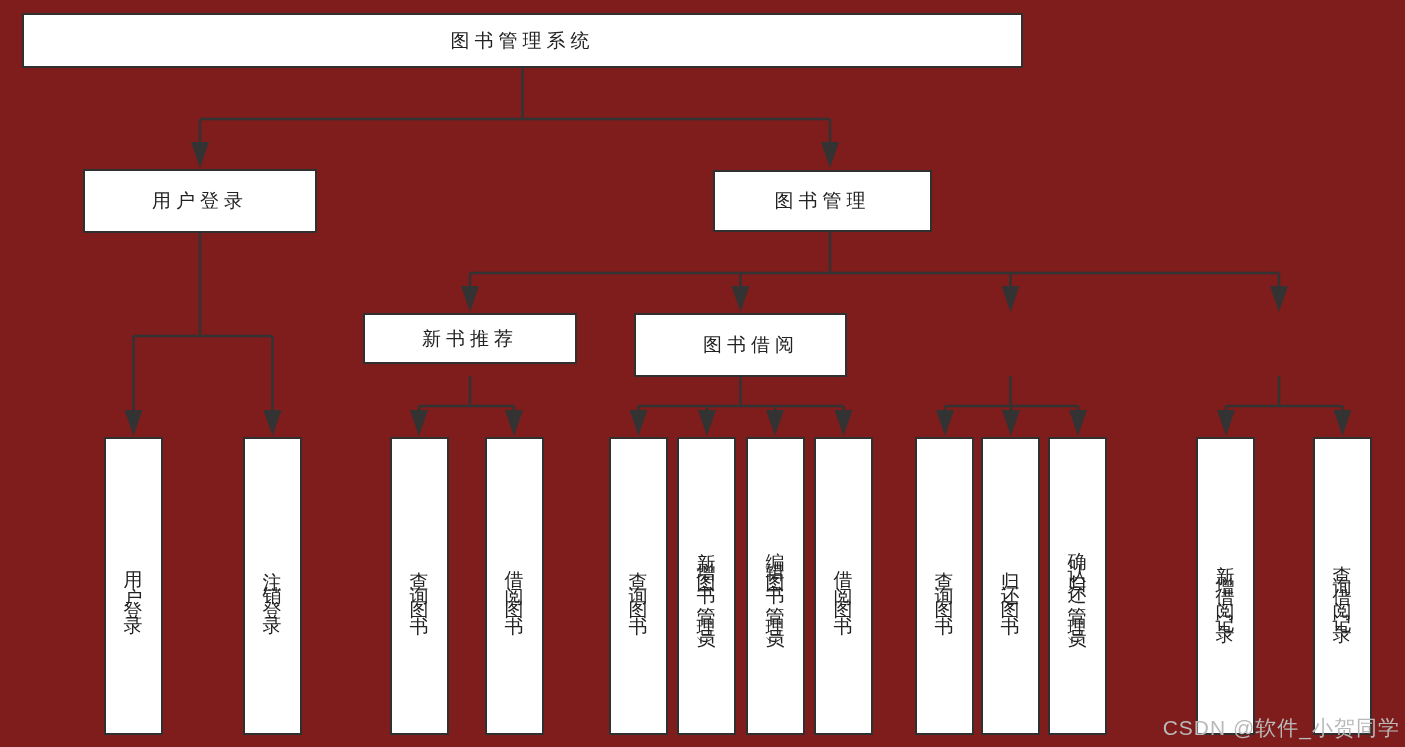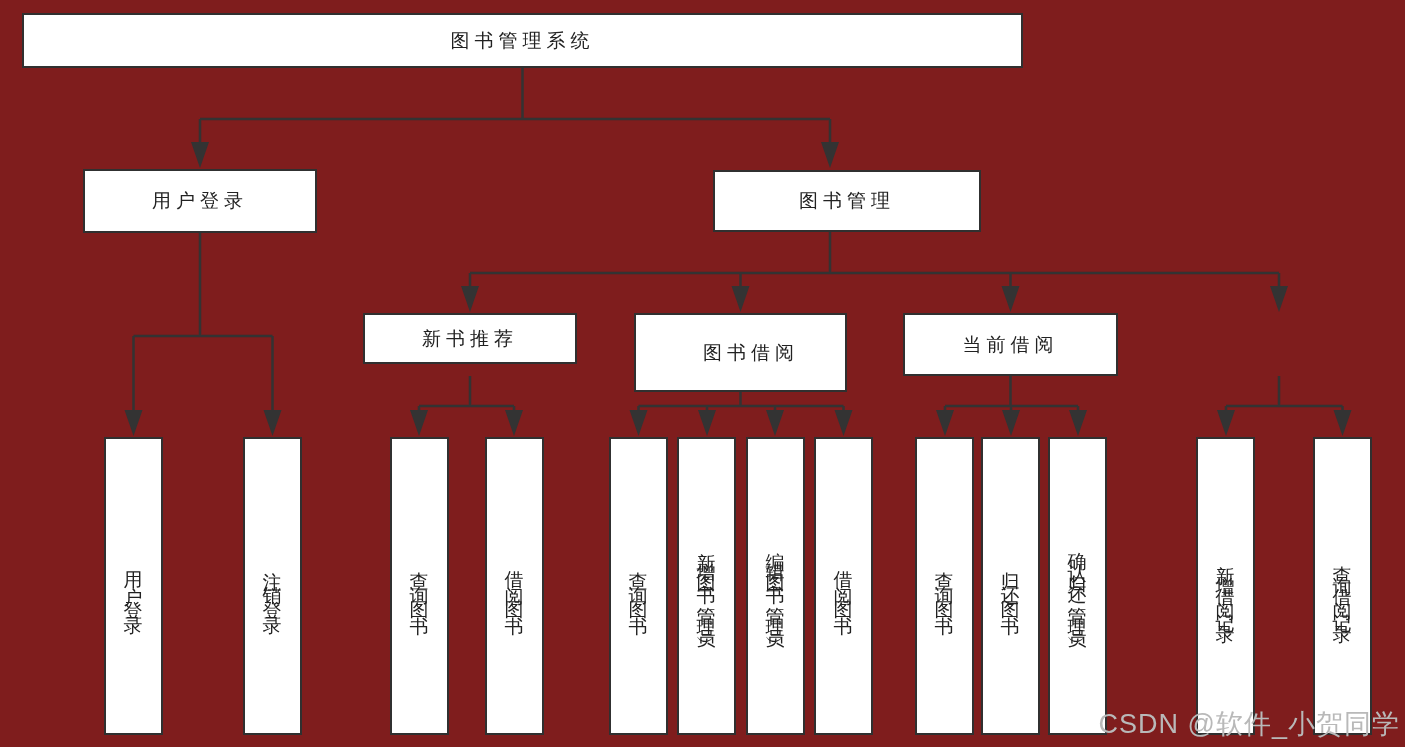--- a/index.html
+++ b/index.html
@@ -47,21 +47,21 @@
     letter-spacing: 15px;
     line-height: 1;
   }
   .leaf.len6 .vtext { letter-spacing: 12px; }
   .leaf.len9 .vtext { letter-spacing: 11px; }
   .watermark {
     position: absolute;
     right: 5px;
     bottom: 5px;
     z-index: 3;
-    font-size: 27px;
+    font-size: 21px;
     color: #b9b9b9;
     letter-spacing: 1px;
   }
 </style>
 </head>
 <body>
 
 <div class="canvas">
 
   <svg class="connectors" viewBox="0 0 1405 747" xmlns="http://www.w3.org/2000/svg">
@@ -100,32 +100,29 @@
     <polygon points="1333.5,410 1351.5,410 1342.5,436"></polygon>
   </svg>
 
   <div class="node" style="left:22px; top:13px; width:1001px; height:55px;">
     <span>图书管理系统</span>
   </div>
 
   <div class="node" style="left:83px; top:169px; width:234px; height:64px;">
     <span>用户登录</span>
   </div>
-  <div class="node" style="left:713px; top:170px; width:268px; height:62px;">
+  <div class="node" style="left:713px; top:170px; width:219px; height:62px;">
     <span>图书管理</span>
   </div>
 
   <div class="node" style="left:363px; top:313px; width:214px; height:51px;align-items:center;">
     <span>新书推荐</span>
   </div>
-  <div class="node" style="left:634px; top:313px; width:213px; height:79px;padding-left:21px;">
+  <div class="node" style="left:634px; top:313px; width:213px; height:64px;padding-left:21px;">
     <span>图书借阅</span>
-  </div>
-  <div class="node" style="left:903px; top:313px; width:215px; height:63px;">
-    <span>当前借阅</span>
   </div>
 
   <div class="node leaf" style="left:104px; top:437px; width:59px; height:298px;">
     <span class="vtext">用户登录</span>
   </div>
   <div class="node leaf" style="left:243px; top:437px; width:59px; height:298px;">
     <span class="vtext">注销登录</span>
   </div>
 
   <div class="node leaf" style="left:390px; top:437px; width:59px; height:298px;">

